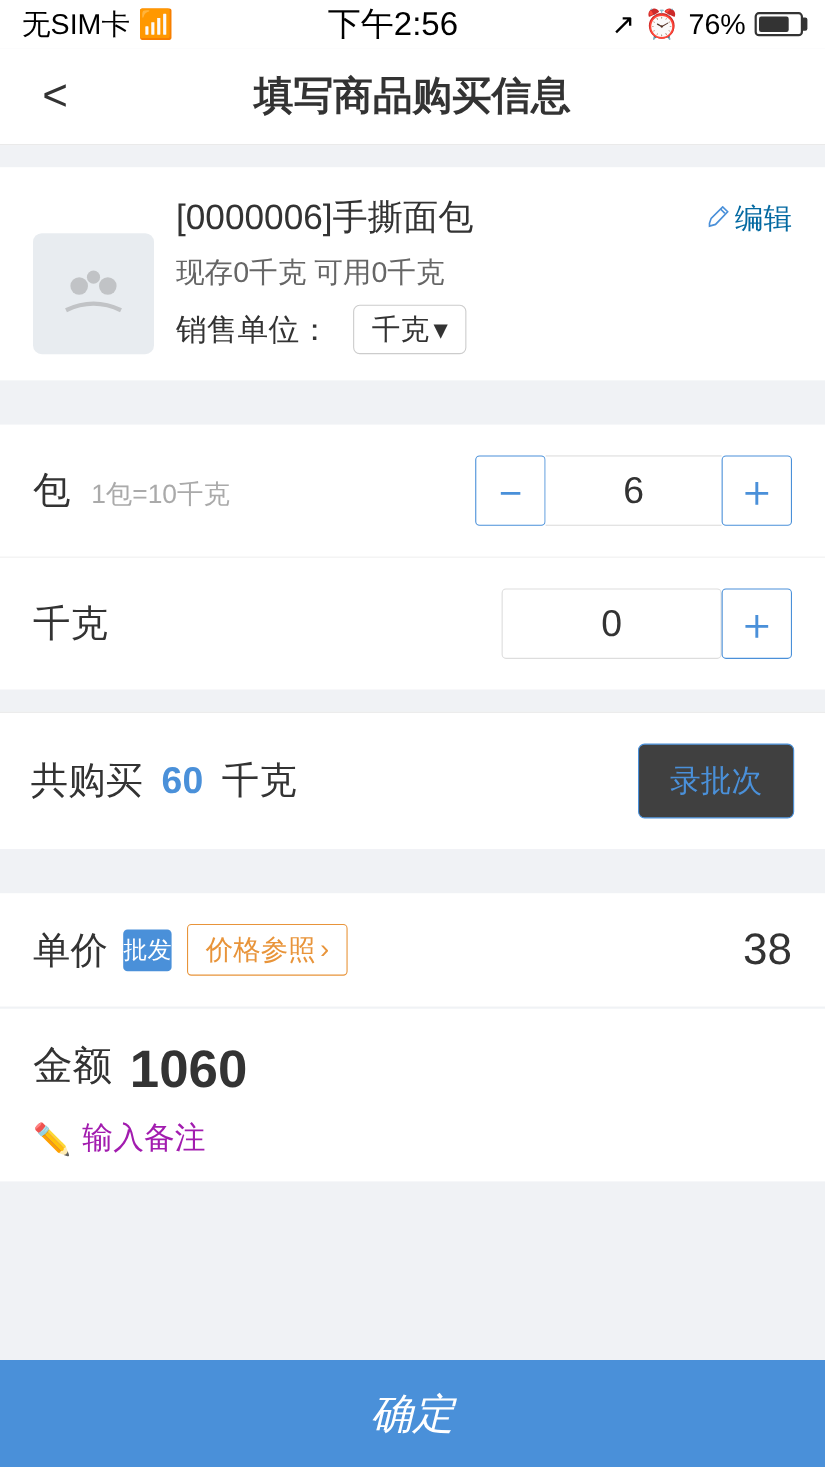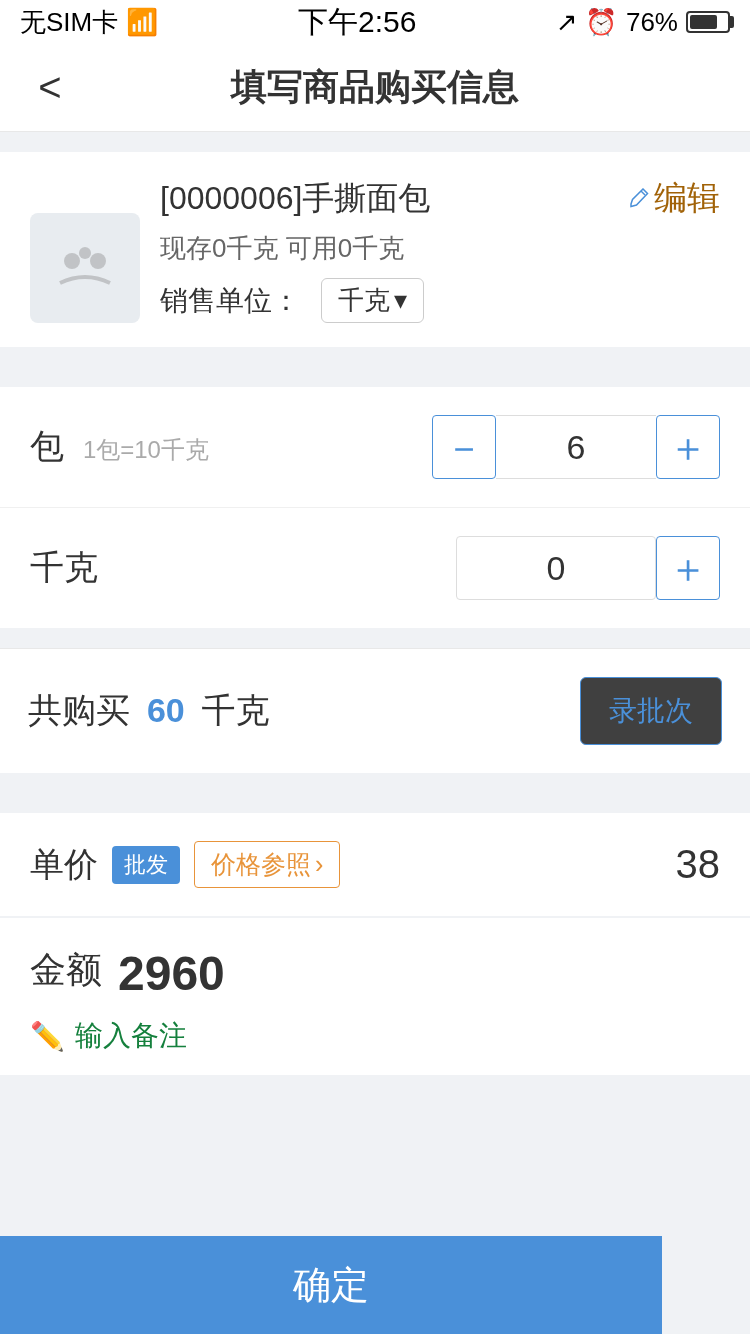--- a/index.html
+++ b/index.html
@@ -115,22 +115,22 @@
       display: flex;
       align-items: center;
       justify-content: space-between;
     }
     .product-name {
       font-size: 32px;
       font-weight: 500;
       color: #333;
     }
     .edit-btn {
-      font-size: 33px;
-      color: #a16207;
+      font-size: 26px;
+      color: #0369a1;
       display: flex;
       align-items: center;
       gap: 4px;
     }
     .product-stock {
       font-size: 26px;
       color: #666;
       margin-top: 10px;
     }
     .product-unit-row {
@@ -253,21 +253,21 @@
       gap: 14px;
     }
     .price-label {
       font-size: 34px;
       color: #333;
     }
     .price-tag {
       background: #4a90d9;
       color: #fff;
       font-size: 22px;
-      padding: 4px 12px;
+      padding: 4px 0;
       border-radius: 4px;
     }
     .price-ref-btn {
       border: 1px solid #e8943a;
       color: #e8943a;
       background: #fff;
       border-radius: 4px;
       padding: 6px 16px;
       font-size: 25px;
       cursor: pointer;
@@ -306,40 +306,41 @@
       align-items: center;
       gap: 10px;
       margin-top: 16px;
     }
     .remark-icon {
       color: #aaa;
       font-size: 28px;
     }
     .remark-text {
       font-size: 28px;
-      color: #15803d;
+      color: #a21caf;
     }
 
     
     .confirm-btn {
       position: fixed;
       bottom: 0;
       left: 0;
-      width: 662px;
+      width: 750px;
       height: 98px;
       background: #4a90d9;
       color: #fff;
       font-size: 38px;
       font-weight: 500;
       display: flex;
       align-items: center;
       justify-content: center;
       cursor: pointer;
       border: none;
       outline: none;
+      font-style: italic;
     }
 
     
     .wifi-icon { font-size: 26px; }
   </style>
 </head>
 <body>
 
 <div class="status-bar">
   <div class="status-left">
@@ -441,21 +442,21 @@
       <span>价格参照</span>
       <span>›</span>
     </button>
   </div>
   <span class="price-value">38</span>
 </div>
 
 <div class="amount-section">
   <div class="amount-row">
     <span class="amount-label">金额</span>
-    <span class="amount-value">2960</span>
+    <span class="amount-value">1060</span>
   </div>
   <div class="remark-row">
     <span class="remark-icon">✏️</span>
     <span class="remark-text">输入备注</span>
   </div>
 </div>
 
 <button class="confirm-btn">确定</button>
 
 </body></html>

